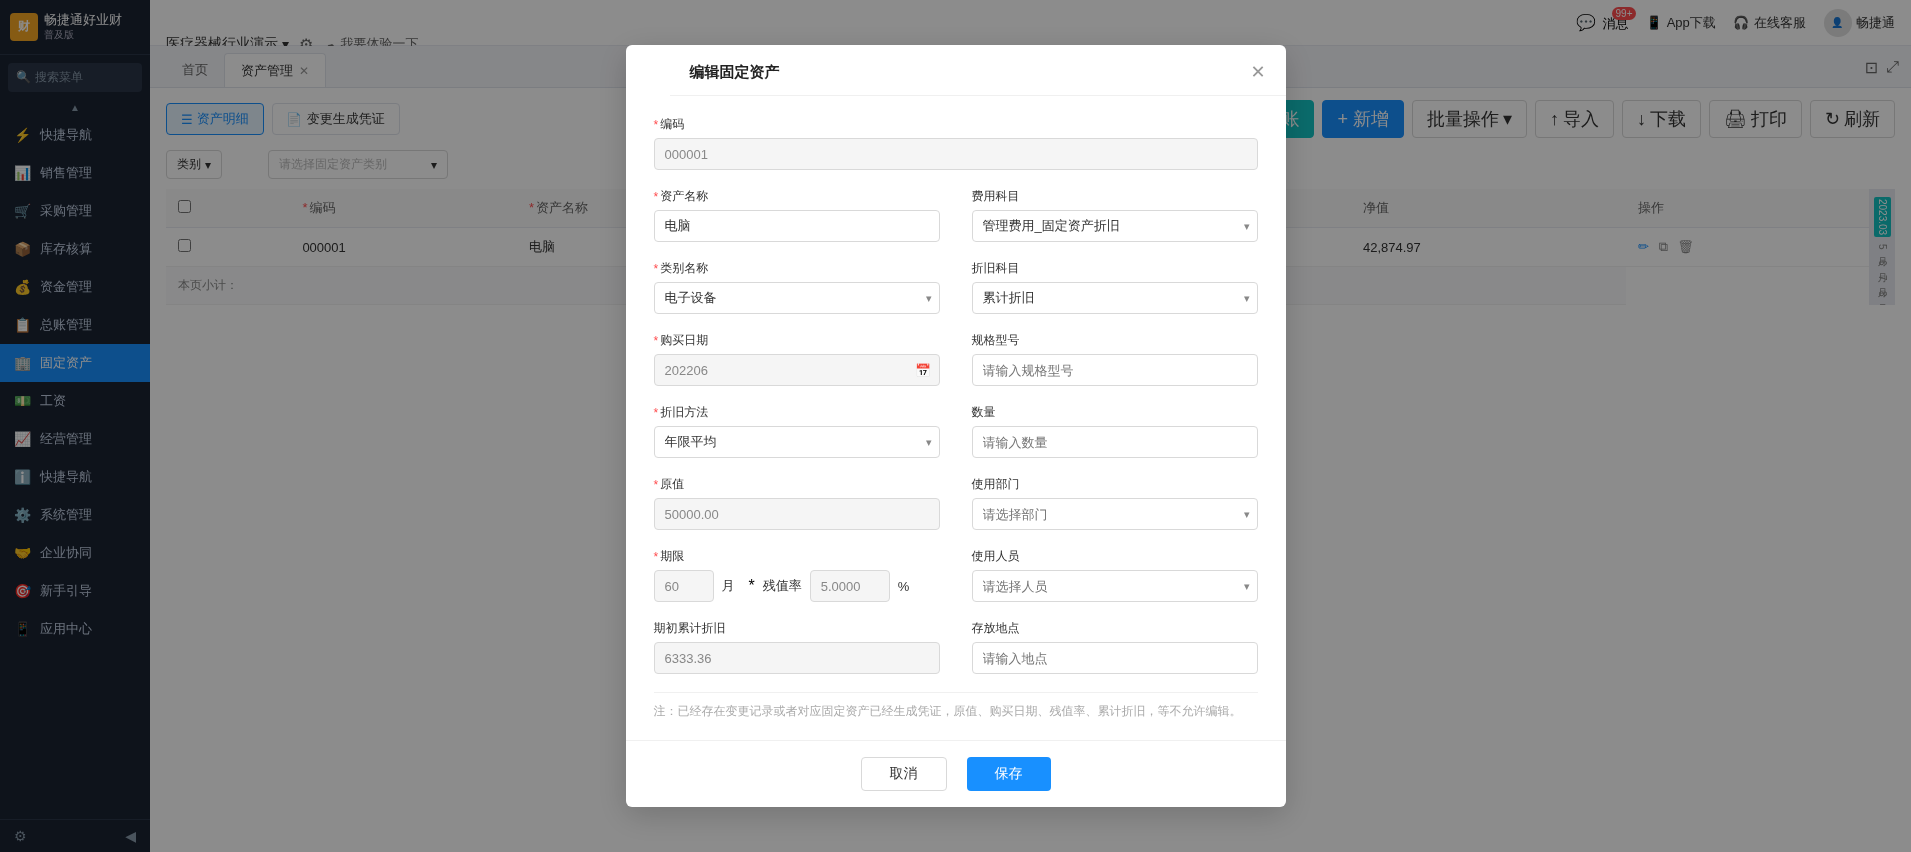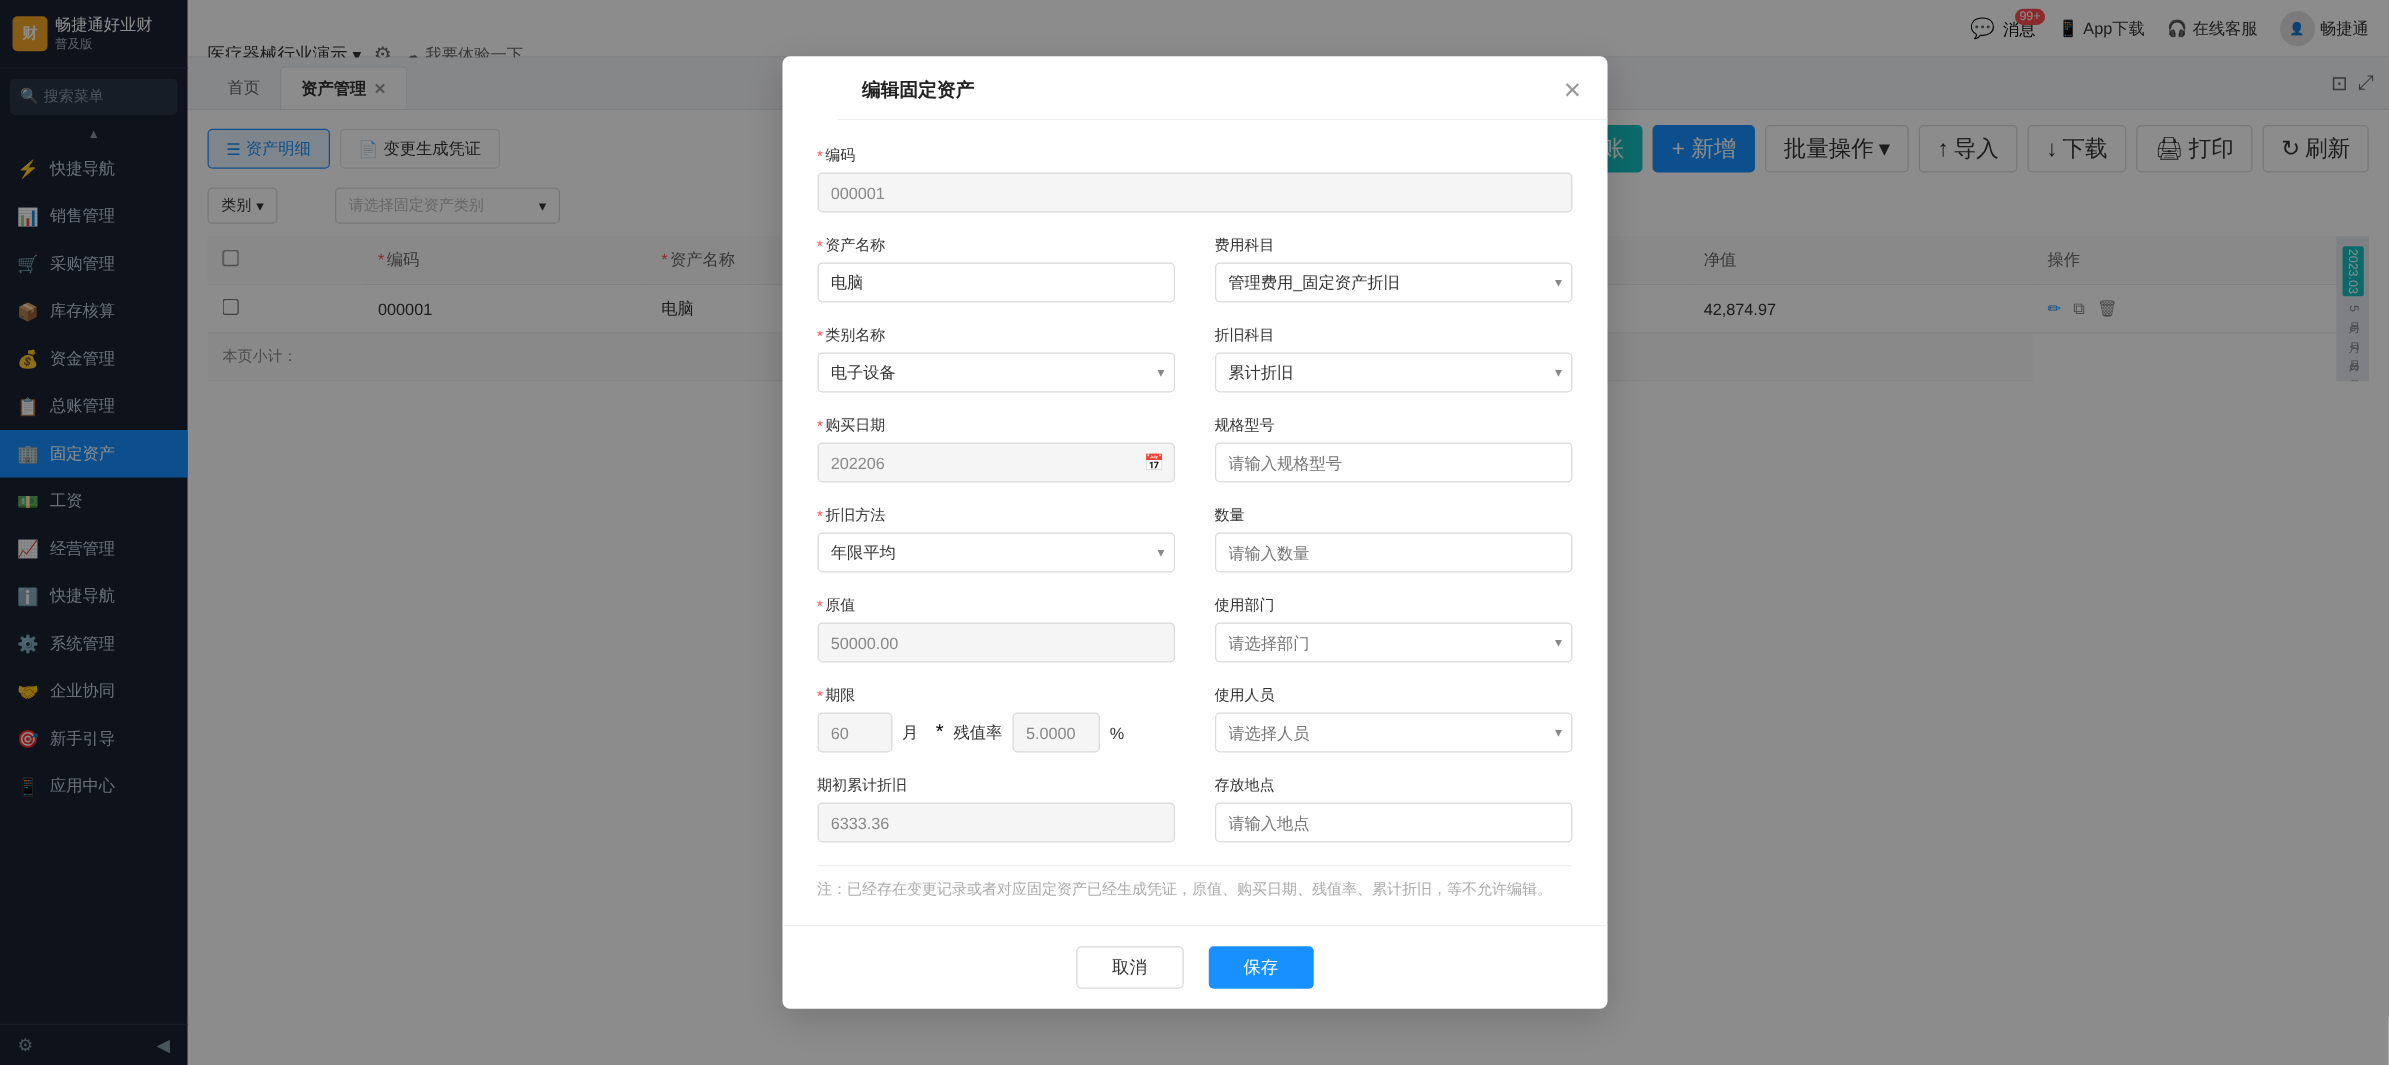--- a/index.html
+++ b/index.html
@@ -100,21 +100,21 @@
     }
     .tab {
       height: 34px;
       display: flex; align-items: center; gap: 6px;
       padding: 0 16px;
       font-size: 13px;
       cursor: pointer;
       border-radius: 4px 4px 0 0;
     }
     .tab.inactive { color: #666; background: transparent; }
-    .tab.active { background: #fff; color: #333; border: 1px solid #e0e4ec; border-bottom: none; font-weight: 700; }
+    .tab.active { background: #fff; color: #333; border: 1px solid #e0e4ec; border-bottom: none; font-weight: 400; }
     .tab-close { color: #999; font-size: 12px; cursor: pointer; }
     .tabbar-right { position: absolute; right: 0; top: 50%; transform: translateY(-50%); display: flex; gap: 8px; padding-right: 12px; }
     .tabbar-right-btn { color: #666; font-size: 16px; cursor: pointer; }
 
     
     .page-content {
       flex: 1;
       background: #fff;
       overflow: hidden;
       position: relative;
@@ -575,21 +575,21 @@
         <div class="modal-field">
           <div class="modal-field-label">
             <span class="req">*</span>
             <span>期限</span>
           </div>
           <div class="modal-inline-row">
             <input class="modal-input readonly" type="text" disabled="" value="60" style="width: 60px;">
             <span class="modal-inline-label">月</span>
             <span class="req" style="margin-left:6px;">*</span>
             <span class="modal-inline-label">残值率</span>
-            <input class="modal-input readonly" type="text" disabled="" value="5.0000" style="width: 70px;">
+            <input class="modal-input readonly" type="text" disabled="" value="5.0000" style="width: 80px;">
             <span class="modal-inline-label">%</span>
           </div>
         </div>
         <div class="modal-field">
           <div class="modal-field-label">
             <span>使用人员</span>
           </div>
           <div class="modal-select-wrap">
             <input class="modal-input" type="text" placeholder="请选择人员" style="">
             <span class="modal-select-arrow">▾</span>

